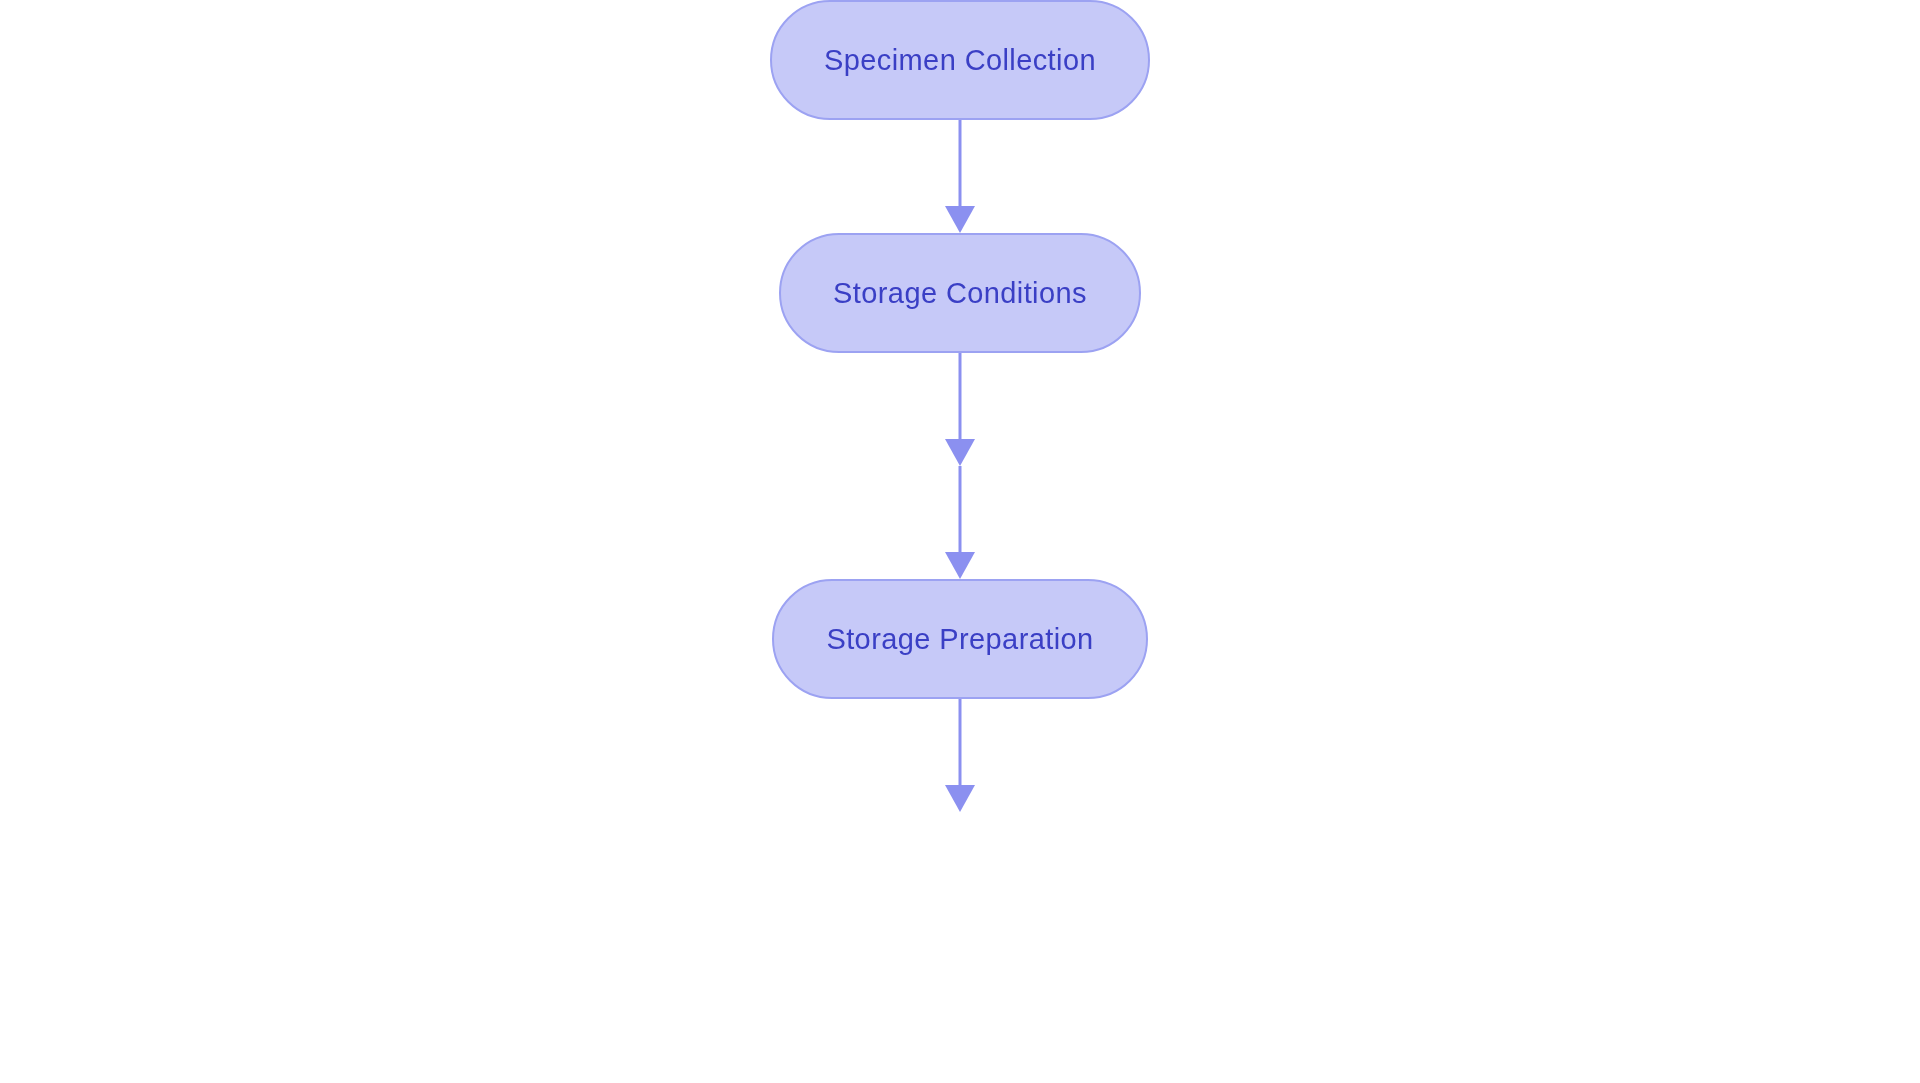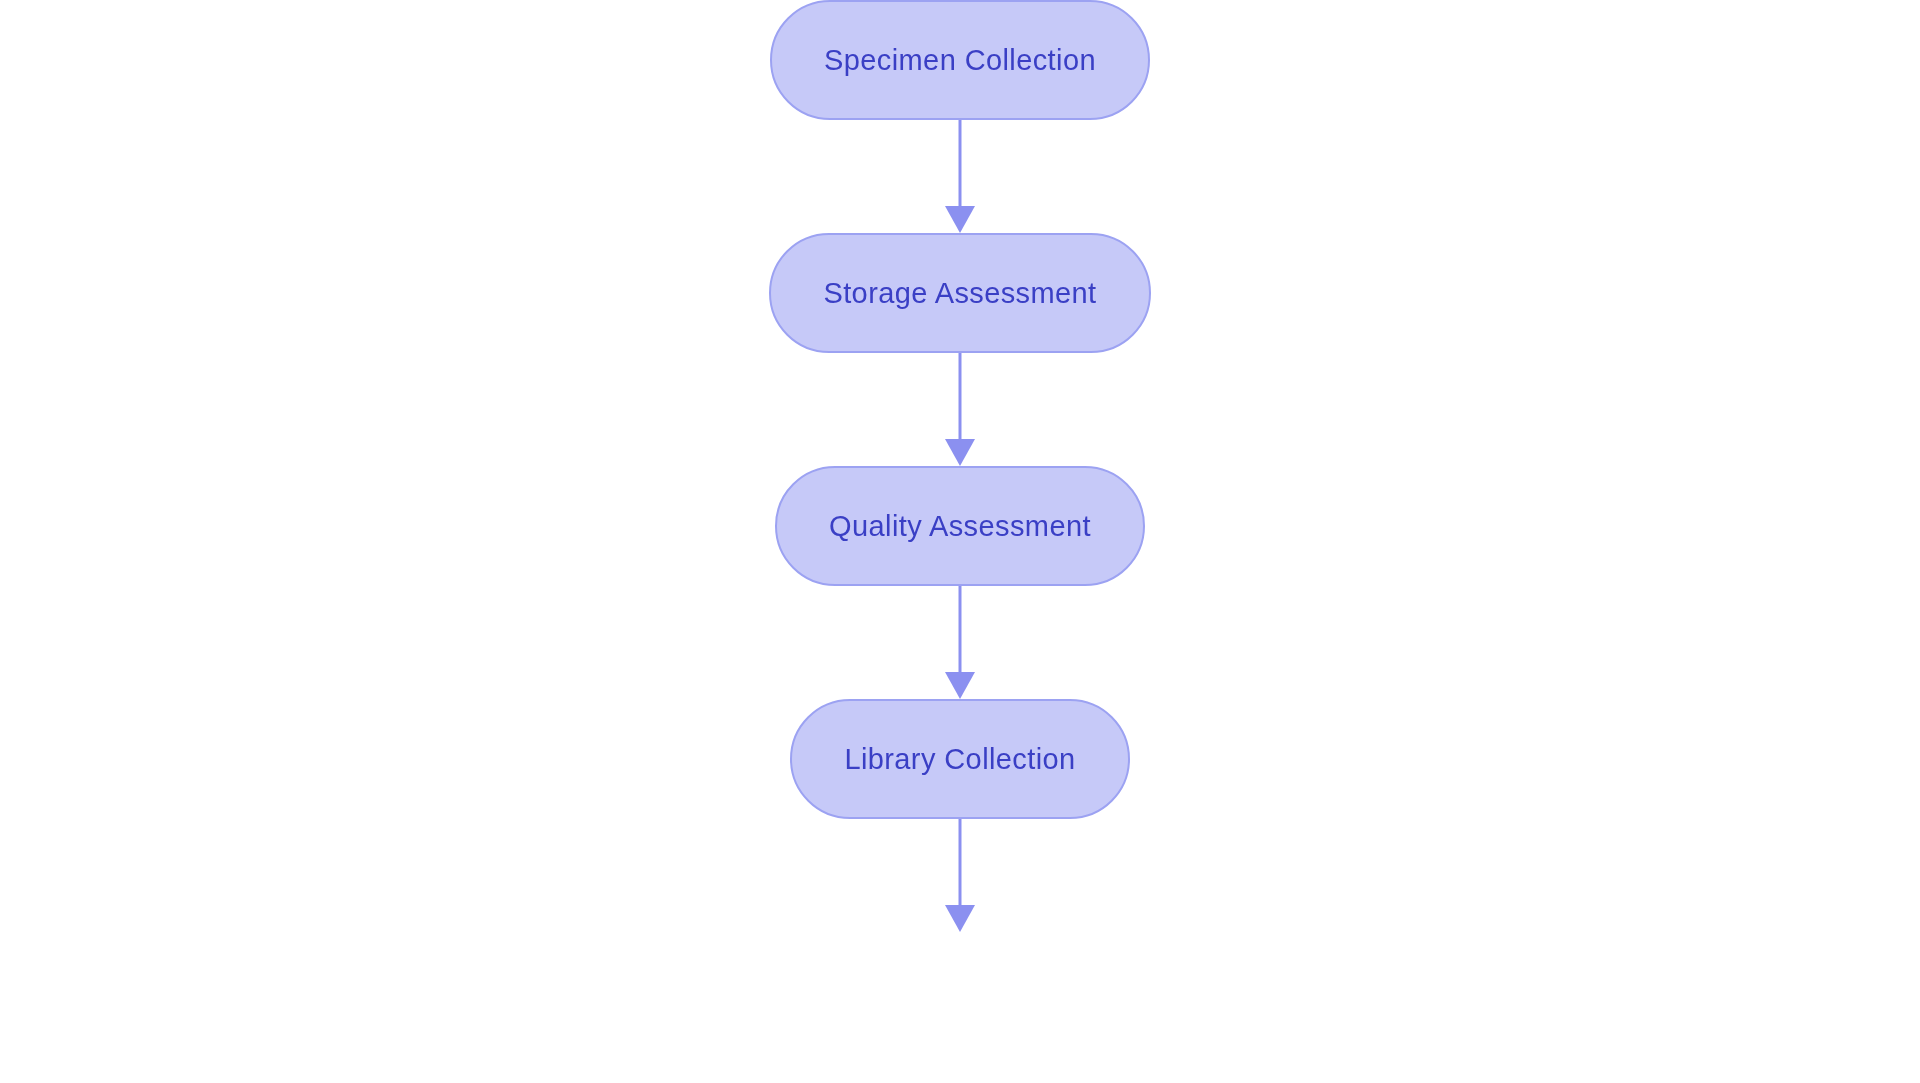--- a/index.html
+++ b/index.html
@@ -62,43 +62,40 @@
   </div>
 
   <div class="edge">
     <svg width="32" height="113" viewBox="0 0 32 113">
       <line x1="16" y1="0" x2="16" y2="88"></line>
       <polygon points="1,86 31,86 16,113"></polygon>
     </svg>
   </div>
 
   <div class="node">
-    <span class="node-label">Storage Assessment</span>
+    <span class="node-label">Storage Conditions</span>
   </div>
 
   <div class="edge">
     <svg width="32" height="113" viewBox="0 0 32 113">
       <line x1="16" y1="0" x2="16" y2="88"></line>
       <polygon points="1,86 31,86 16,113"></polygon>
     </svg>
   </div>
 
-  <div class="node">
-    <span class="node-label">Quality Assessment</span>
-  </div>
 
   <div class="edge">
     <svg width="32" height="113" viewBox="0 0 32 113">
       <line x1="16" y1="0" x2="16" y2="88"></line>
       <polygon points="1,86 31,86 16,113"></polygon>
     </svg>
   </div>
 
   <div class="node">
-    <span class="node-label">Library Collection</span>
+    <span class="node-label">Storage Preparation</span>
   </div>
 
   <div class="edge">
     <svg width="32" height="113" viewBox="0 0 32 113">
       <line x1="16" y1="0" x2="16" y2="88"></line>
       <polygon points="1,86 31,86 16,113"></polygon>
     </svg>
   </div>
 
 

